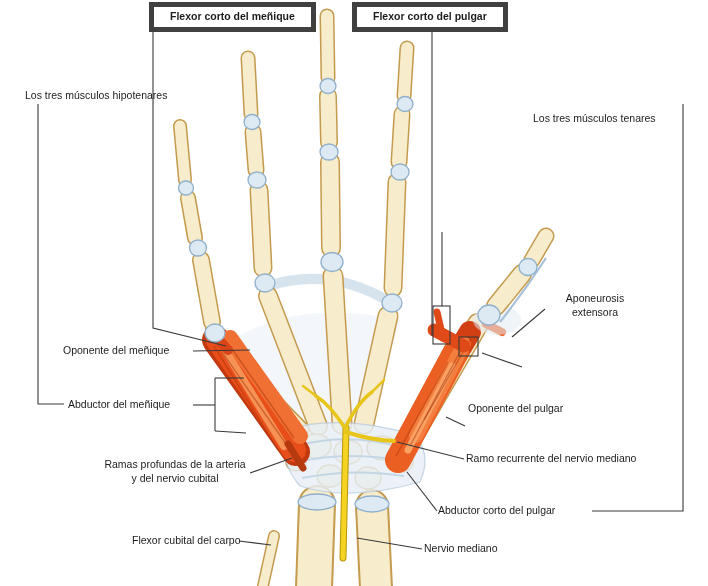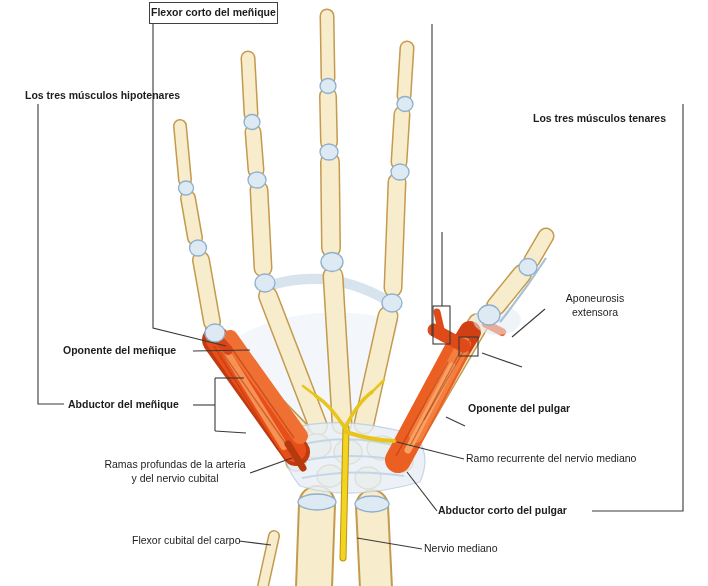--- a/index.html
+++ b/index.html
@@ -1,22 +1,22 @@
 <!DOCTYPE html>
 <html><head>
 <meta charset="utf-8">
 <style>
   html,body{margin:0;padding:0;background:#fff;}
   #stage{position:relative;width:708px;height:586px;background:#ffffff;overflow:hidden;
          font-family:"Liberation Sans",sans-serif;}
   #art{position:absolute;left:0;top:0;}
   .lbl{position:absolute;font:10.5px/1.3 "Liberation Sans",sans-serif;color:#1c1c1c;white-space:nowrap;}
   .wrap{white-space:normal;}
-  .bold{font-weight:700;}
-  .boxed{border:1px solid #404040;padding:3px 1px;font-weight:700;background:#fff;}
+  .bold{font-weight:400;}
+  .boxed{border:5px solid #404040;padding:3px 16px;font-weight:700;background:#fff;}
   .ctr{text-align:center;}
   
   .bo{stroke:#c49a4e;stroke-linecap:round;fill:none;}
   .bf{stroke:#f7eccb;stroke-linecap:round;fill:none;}
   .jt{fill:#dde9f3;stroke:#8fb0cc;stroke-width:1.3;}
   .ldr{stroke:#3a3a3a;stroke-width:1.1;fill:none;}
   .fib{stroke:#a93208;stroke-width:1.4;opacity:.5;fill:none;}
   .mus{stroke-linecap:round;fill:none;}
 </style>
 </head>
@@ -186,20 +186,21 @@
       <line class="ldr" x1="422" y1="549" x2="357" y2="538"></line>
       <line class="ldr" x1="250" y1="473" x2="292" y2="458"></line>
       <line class="ldr" x1="239" y1="541" x2="271" y2="545"></line>
       <rect x="433" y="306" width="17" height="38" fill="none" stroke="#3a3a3a" stroke-width="1.1"></rect>
       <rect x="459" y="337" width="19" height="19" fill="none" stroke="#3a3a3a" stroke-width="1.1"></rect>
     </g>
   </svg>
 
   <div class="lbl boxed" style="left:149px;top:2px;">Flexor corto del meñique</div>
 
+  <div class="lbl boxed" style="left:352px;top:2px;">Flexor corto del pulgar</div>
 
   <div class="lbl bold" style="left:25px;top:89px;">Los tres músculos hipotenares</div>
 
   <div class="lbl bold" style="left:533px;top:89px;margin-top:23px;">Los tres músculos tenares</div>
 
 
   <div class="lbl wrap ctr" style="left:549px;top:292px;width:92px;">Aponeurosis extensora</div>
 
   <div class="lbl bold" style="left:63px;top:344px;">Oponente del meñique</div>
 

